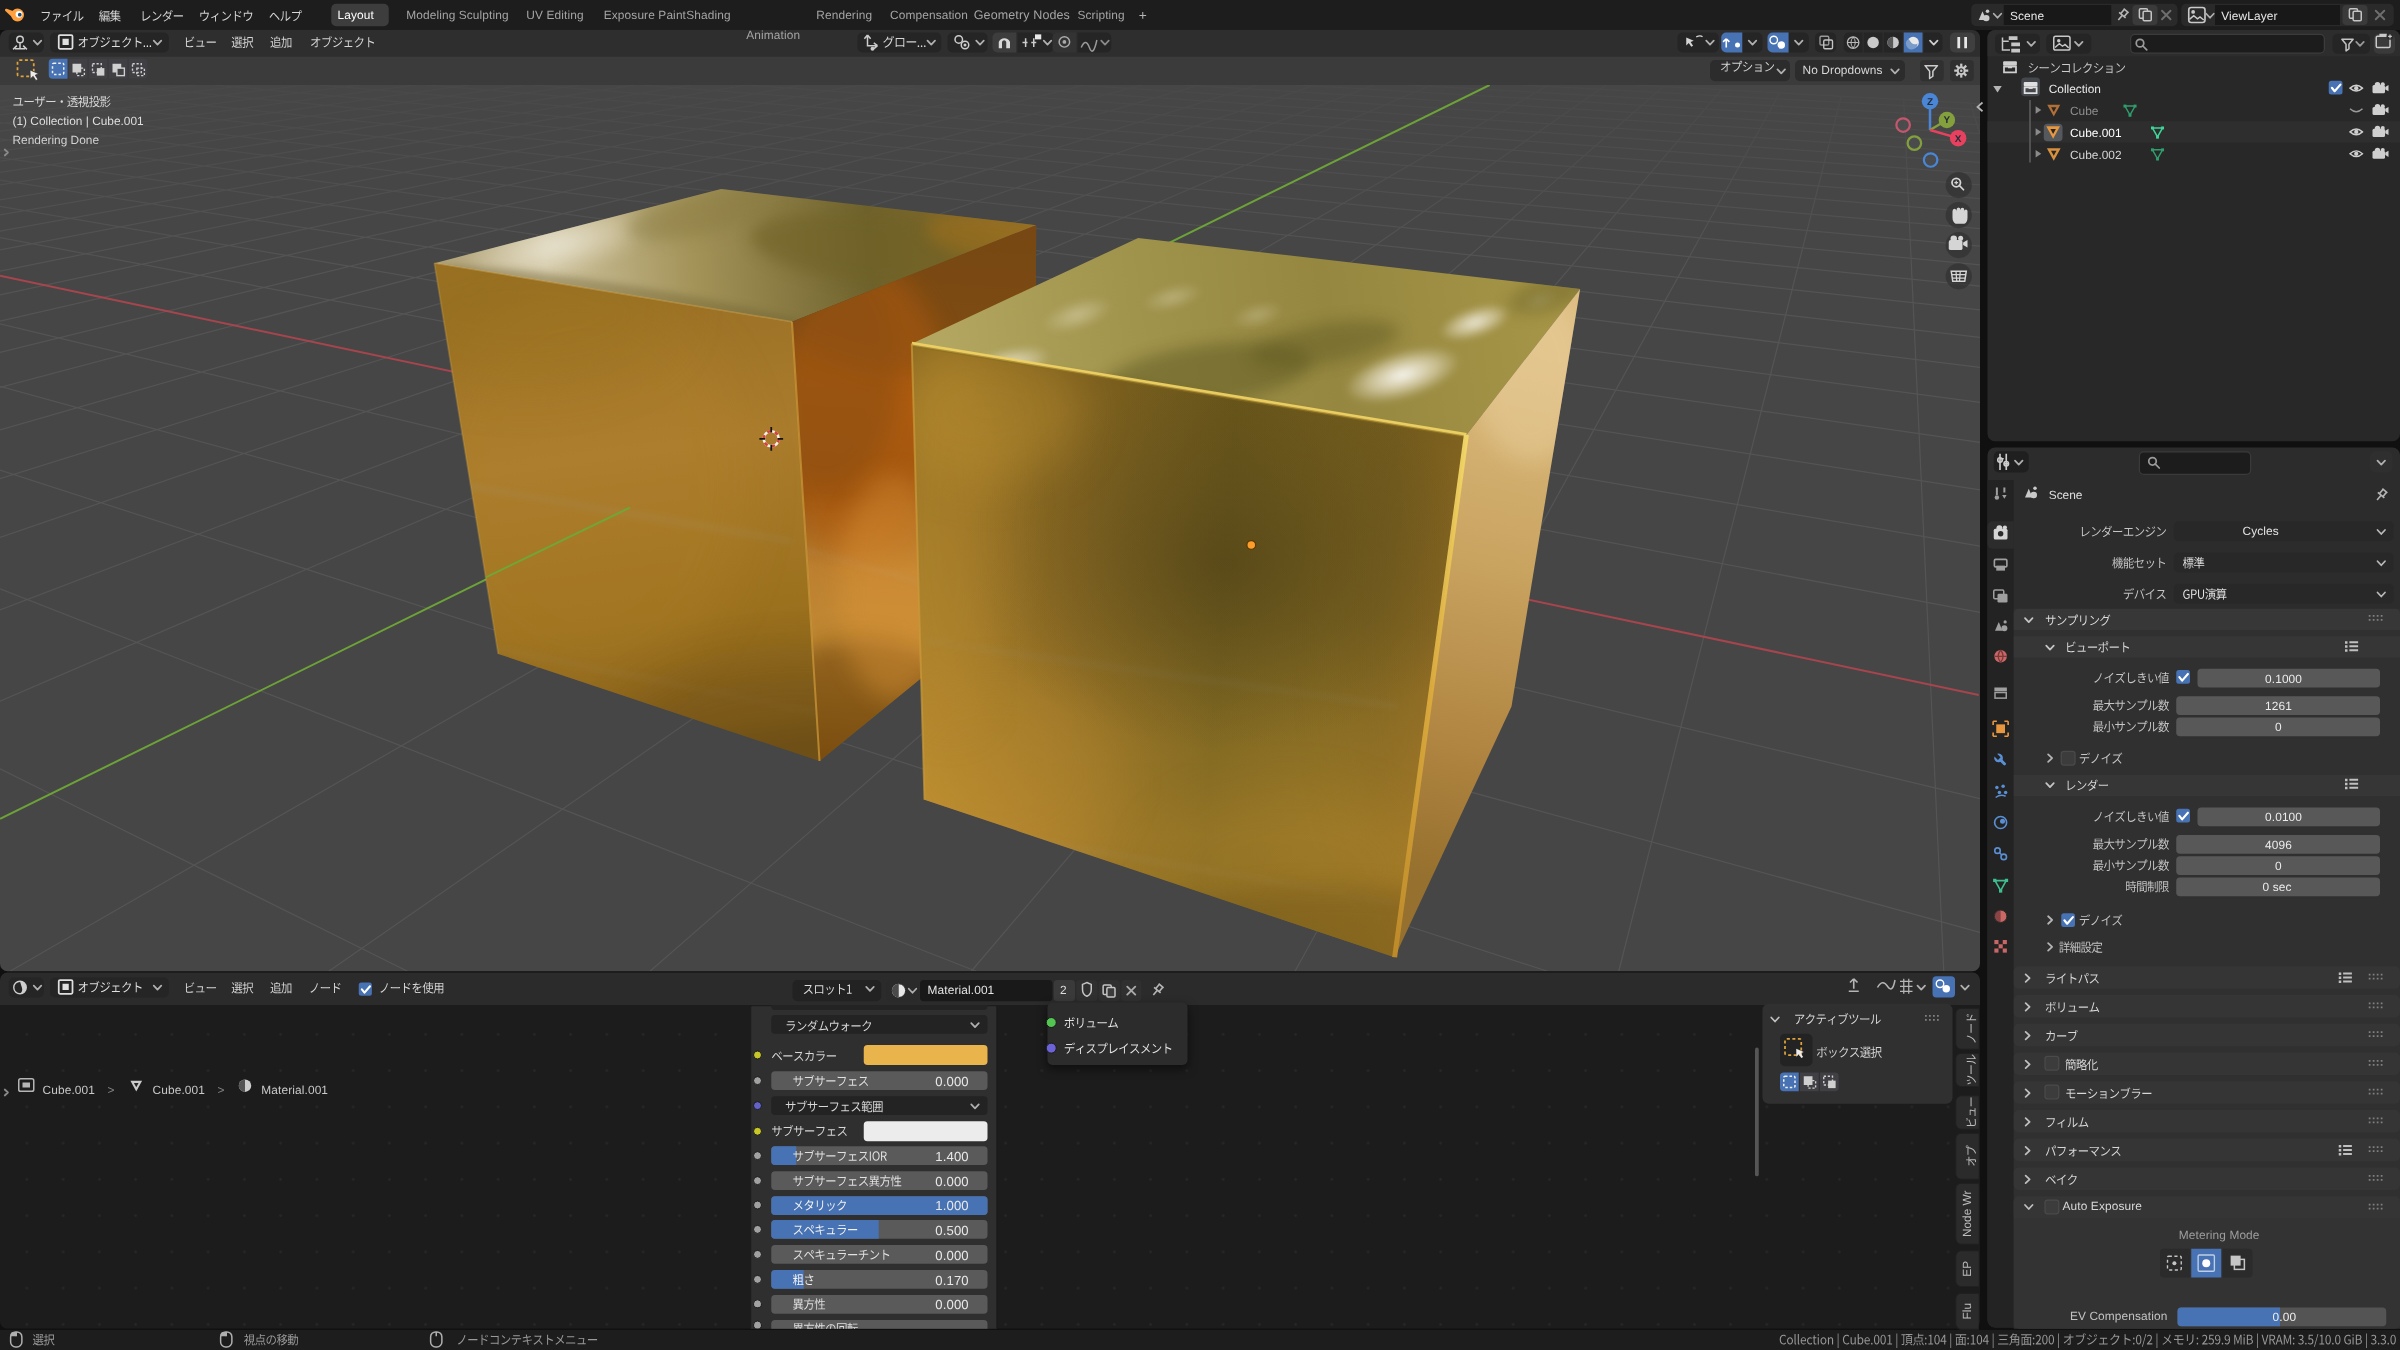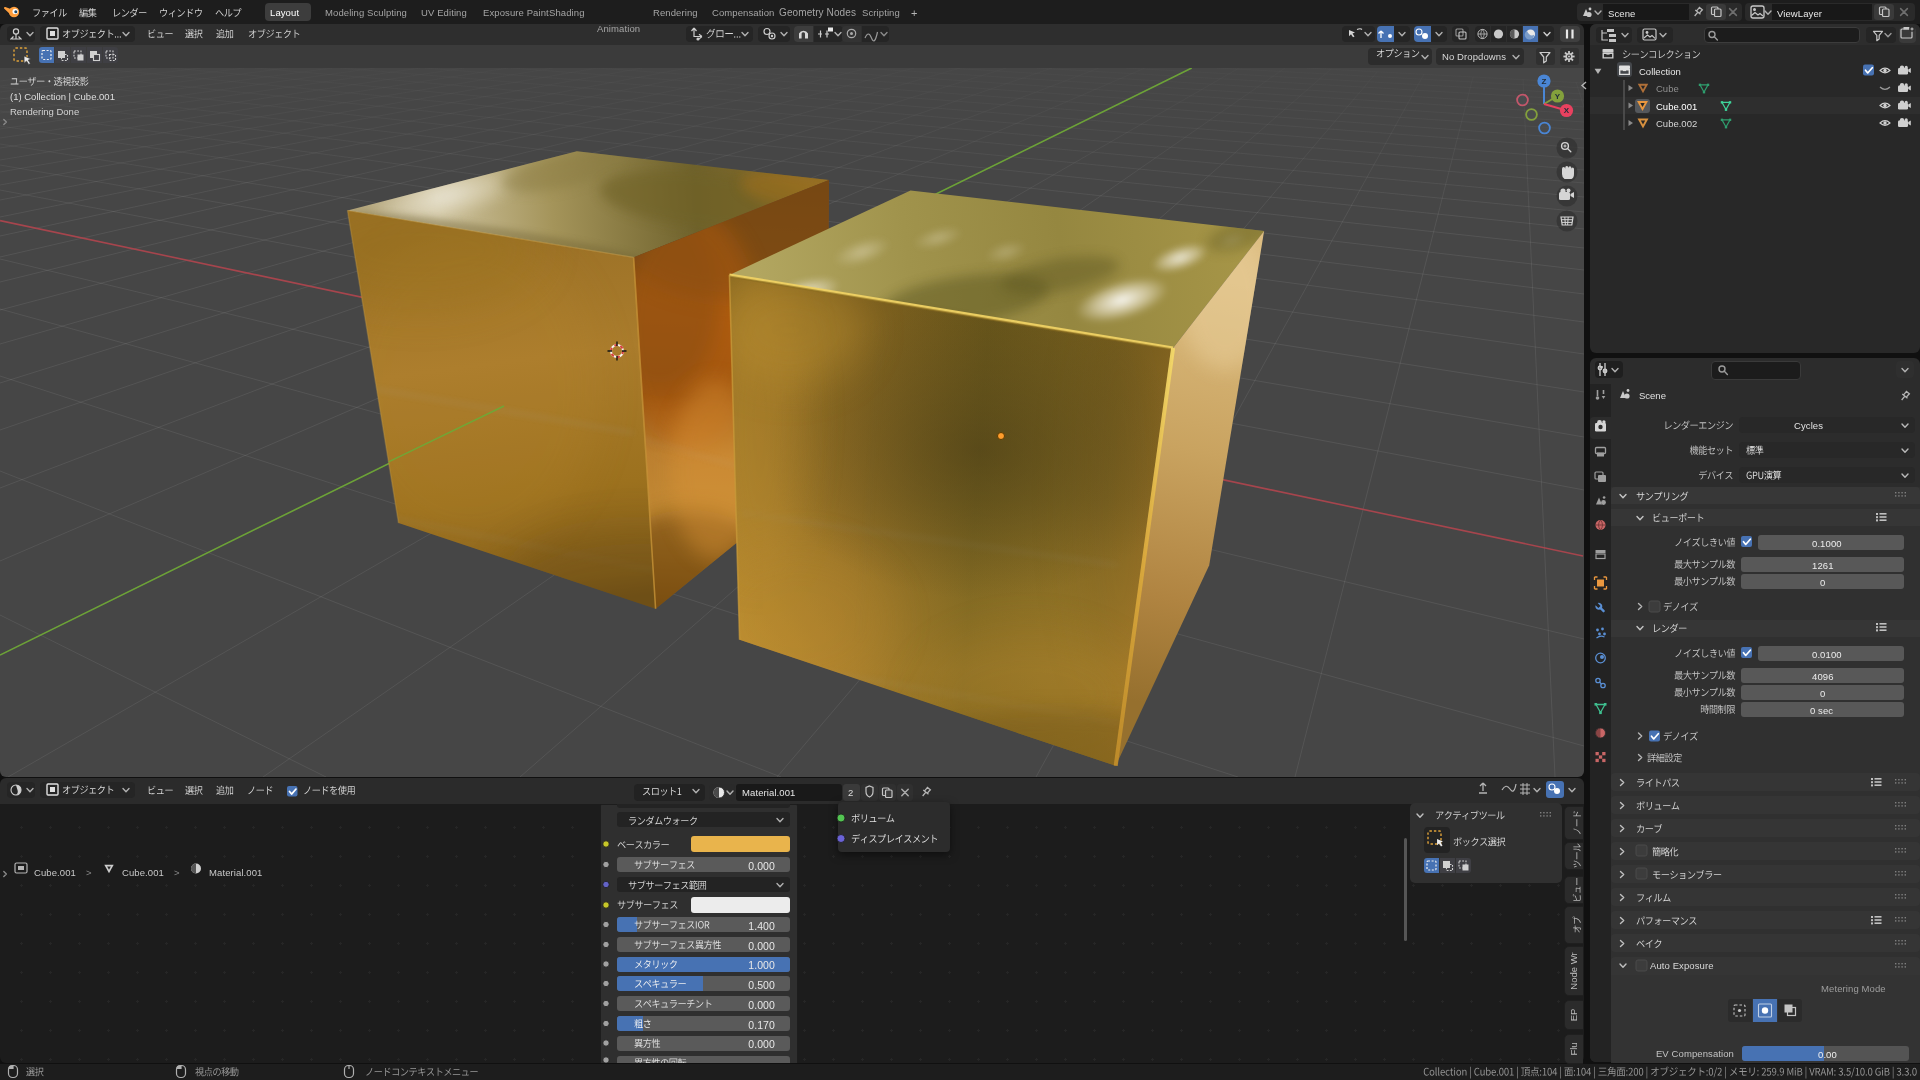--- a/index.html
+++ b/index.html
@@ -166,21 +166,21 @@
 <div class="abs" style="left:1611px;top:819px;width:309px;height:18px;background:#353535;border-radius:4px"></div>
 <div class="abs" style="left:1611px;top:842px;width:309px;height:18px;background:#353535;border-radius:4px"></div>
 <div class="abs" style="left:1611px;top:865px;width:309px;height:18px;background:#353535;border-radius:4px"></div>
 <div class="abs" style="left:1611px;top:888px;width:309px;height:18px;background:#353535;border-radius:4px"></div>
 <div class="abs" style="left:1611px;top:911px;width:309px;height:18px;background:#353535;border-radius:4px"></div>
 <div class="abs" style="left:1611px;top:934px;width:309px;height:18px;background:#353535;border-radius:4px"></div>
 <div class="abs" style="left:1611px;top:957px;width:309px;height:18px;background:#353535;border-radius:4px"></div>
 <div class="abs" style="left:1611px;top:957px;width:309px;height:106px;background:#333333;border-radius:4px"></div>
 <div class="abs" style="left:1611px;top:957px;width:309px;height:18px;background:#353535;border-radius:4px 4px 0 0"></div>
 <div class="t" style="left:1650px;top:961px;font-size:9.5px;color:#d8d8d8;">Auto Exposure</div>
-<div class="t" style="left:1821px;top:984px;font-size:9.5px;color:#9e9e9e;">Metering Mode</div>
+<div class="t" style="left:1743px;top:984px;font-size:9.5px;color:#9e9e9e;">Metering Mode</div>
 <div class="abs" style="left:1728px;top:999px;width:24px;height:23px;background:#2b2b2b;border-radius:3px 0 0 3px"></div>
 <div class="abs" style="left:1753px;top:999px;width:24px;height:23px;background:#4772b3"></div>
 <div class="abs" style="left:1778px;top:999px;width:24px;height:23px;background:#2b2b2b;border-radius:0 3px 3px 0"></div>
 <div class="t" style="left:1634px;top:1049px;width:100px;text-align:right;font-size:9.5px;color:#c3c3c3">EV Compensation</div>
 <div class="abs" style="left:1742px;top:1046px;width:167px;height:14.5px;background:#545454;border-radius:3px"></div>
 <div class="abs" style="left:1742px;top:1046px;width:82px;height:14.5px;background:#4772b3;border-radius:3px 0 0 3px"></div>
 <div class="t" style="left:1818px;top:1050px;font-size:9.5px;color:#f0f0f0;">0.00</div>
 <svg class="abs" style="left:0;top:0;z-index:10" width="1920" height="1080" viewBox="0 0 1920 1080">
 <defs>
 <clipPath id="vpclip">

